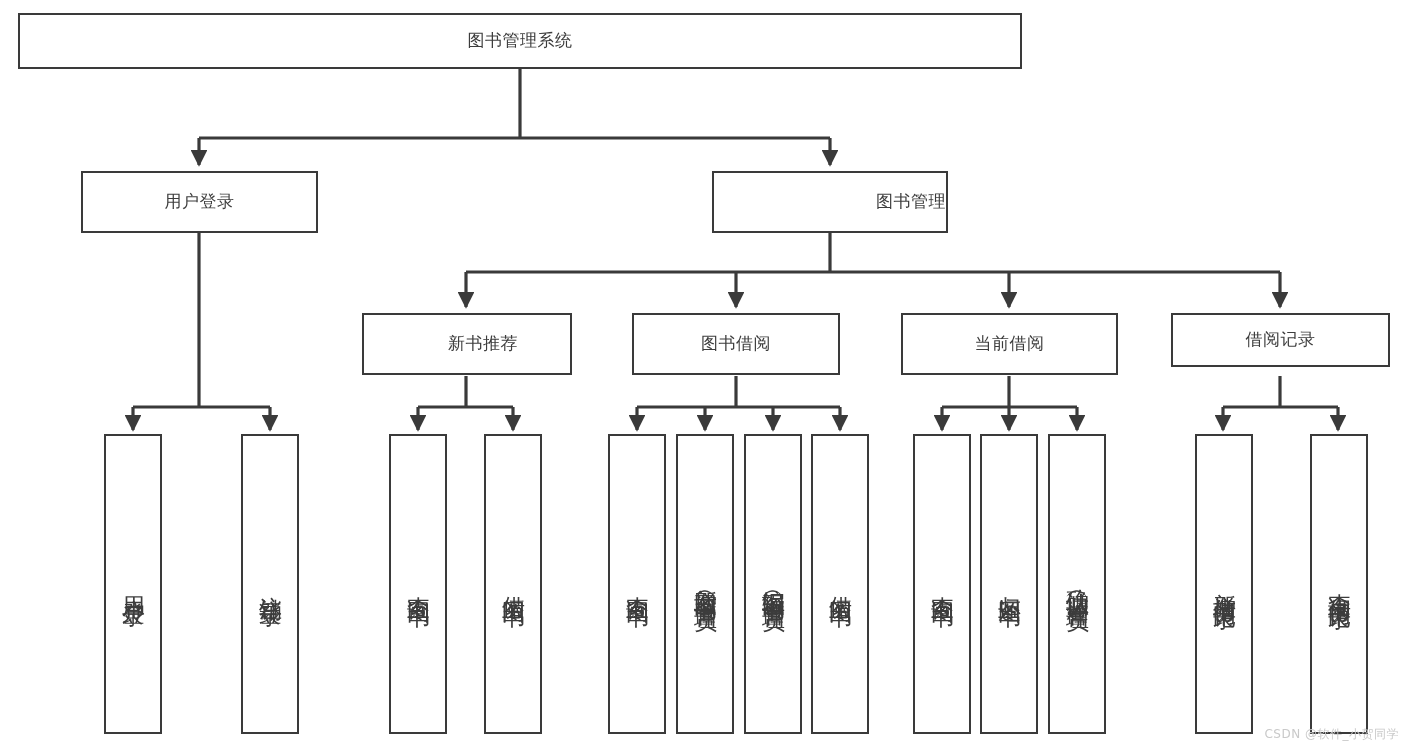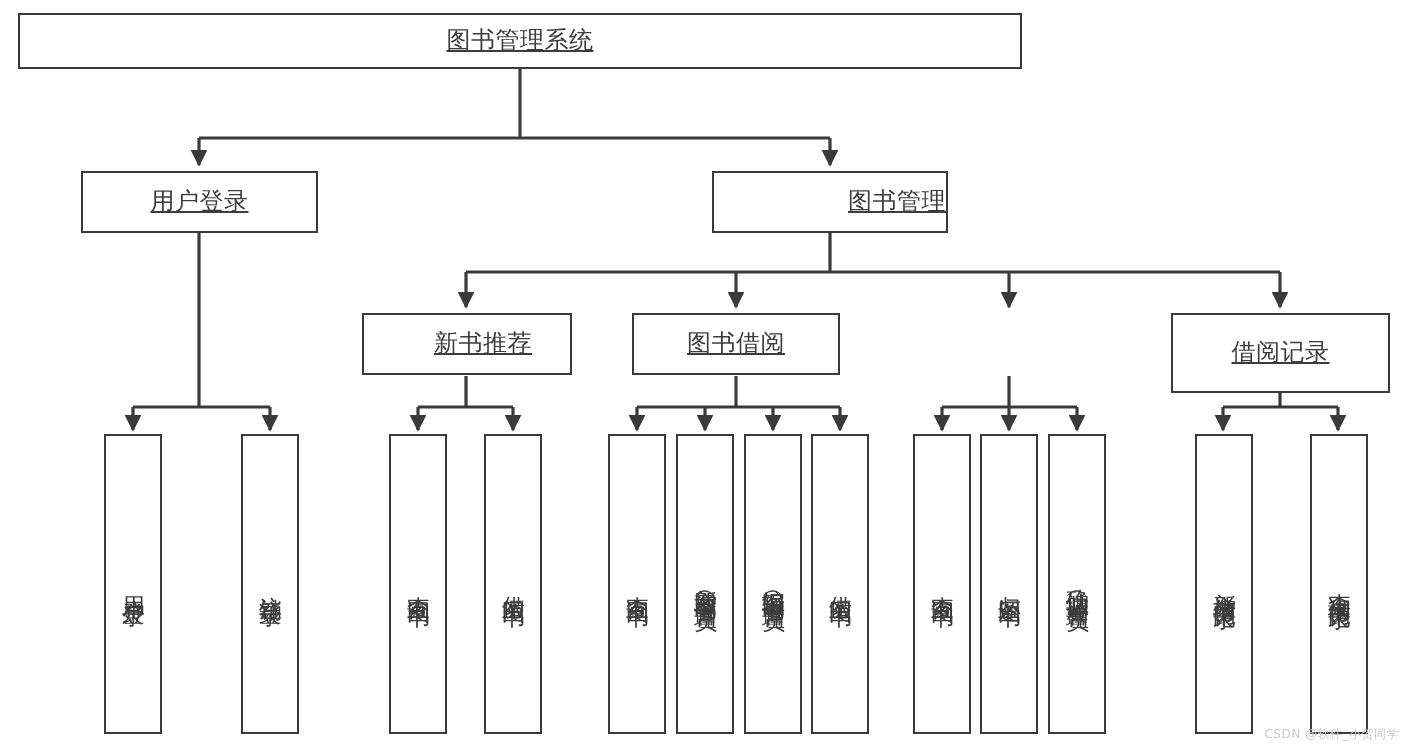--- a/index.html
+++ b/index.html
@@ -5,21 +5,21 @@
   html,body{margin:0;padding:0;background:#ffffff;}
   body{font-family:"DejaVu Sans","Liberation Sans",sans-serif;}
   #stage{position:relative;width:1405px;height:747px;background:#fff;overflow:hidden;}
   svg.lines{position:absolute;left:0;top:0;width:1405px;height:747px;pointer-events:none;}
 
   .node{position:absolute;box-sizing:border-box;background:#ffffff;
         border:2.5px solid #3a3a3a;display:flex;align-items:center;justify-content:center;}
   .node .lbl{color:#3c3c3c;line-height:1.05;text-align:center;white-space:nowrap;}
 
   
-  .horiz .lbl{font-size:24px;letter-spacing:.5px;text-decoration:underline;}
+  .horiz .lbl{font-size:17px;letter-spacing:.5px;}
 
   
   .leaf{border-width:2.5px;}
   .leaf .lbl{
     writing-mode:vertical-rl;
     text-orientation:upright;
     font-size:23px;
     line-height:1.12;
     letter-spacing:3px;
     white-space:nowrap;
@@ -97,22 +97,25 @@
   </div>
 
   <div class="node horiz" style="left:362px;top:313px;width:210px;height:62px;padding-left:32px;">
     <span class="lbl">新书推荐</span>
   </div>
 
   <div class="node horiz" style="left:632px;top:313px;width:208px;height:62px;">
     <span class="lbl">图书借阅</span>
   </div>
 
+  <div class="node horiz" style="left:901px;top:313px;width:217px;height:62px;">
+    <span class="lbl">当前借阅</span>
+  </div>
 
-  <div class="node horiz" style="left:1171px;top:313px;width:219px;height:80px;">
+  <div class="node horiz" style="left:1171px;top:313px;width:219px;height:54px;">
     <span class="lbl">借阅记录</span>
   </div>
 
   <div class="node leaf" style="left:104px;top:434px;width:58px;height:300px;">
     <span class="lbl">用户登录</span>
   </div>
   <div class="node leaf" style="left:241px;top:434px;width:58px;height:300px;">
     <span class="lbl">注销登录</span>
   </div>
 

